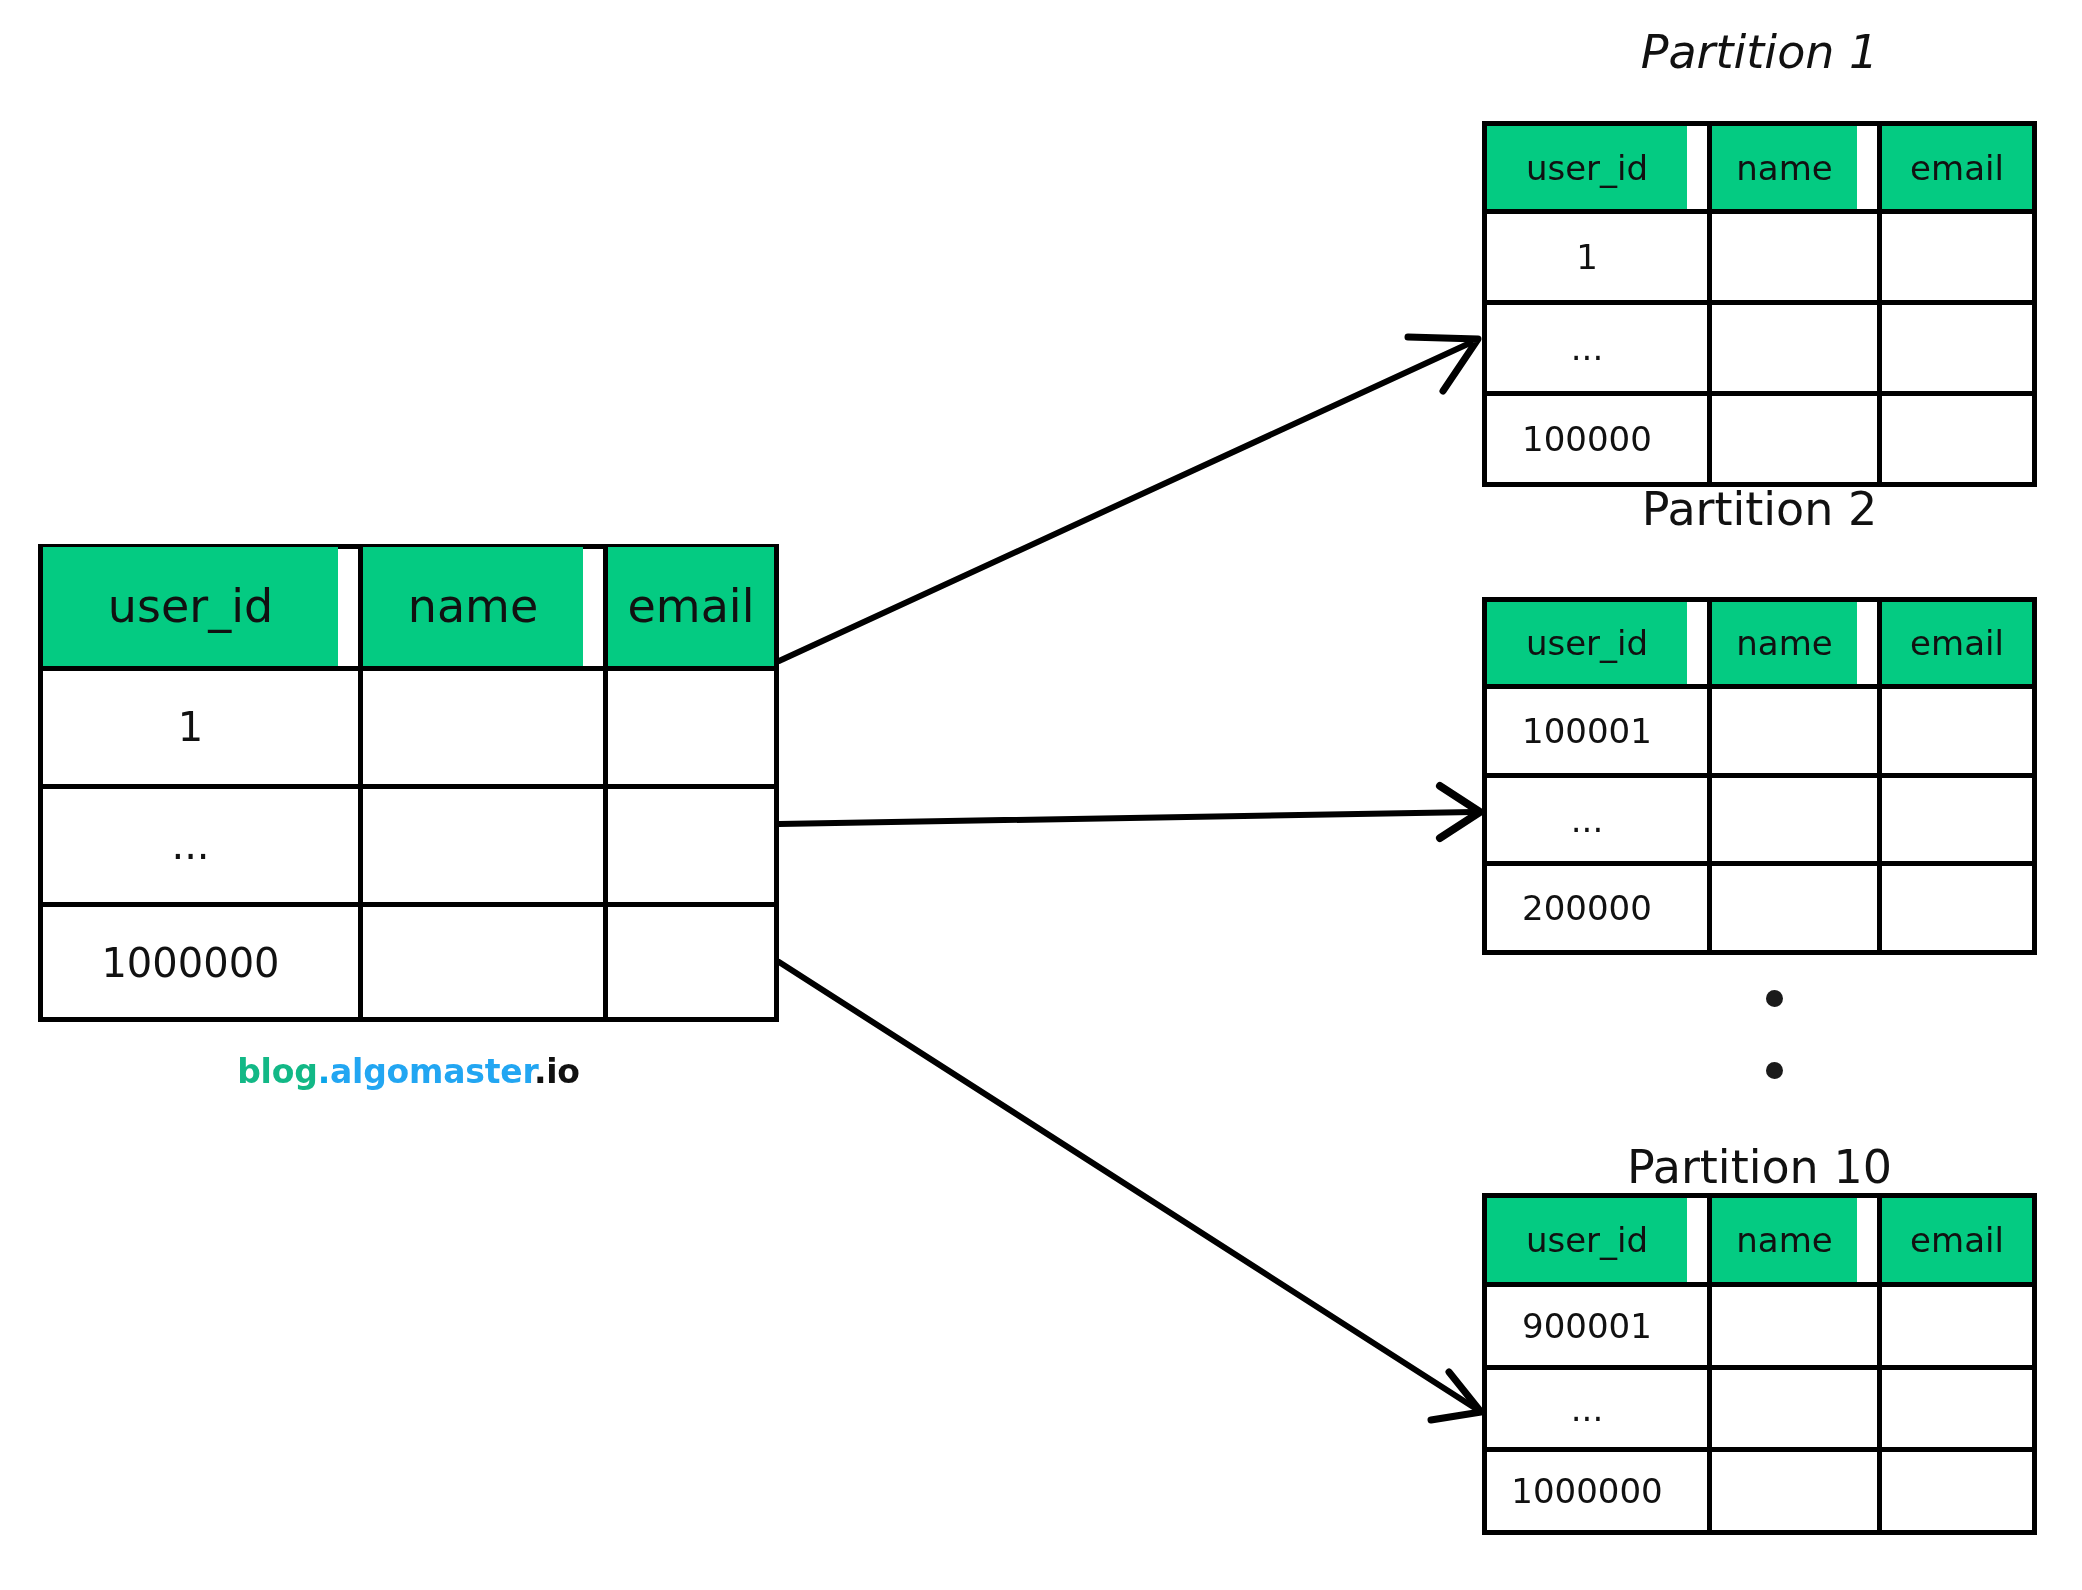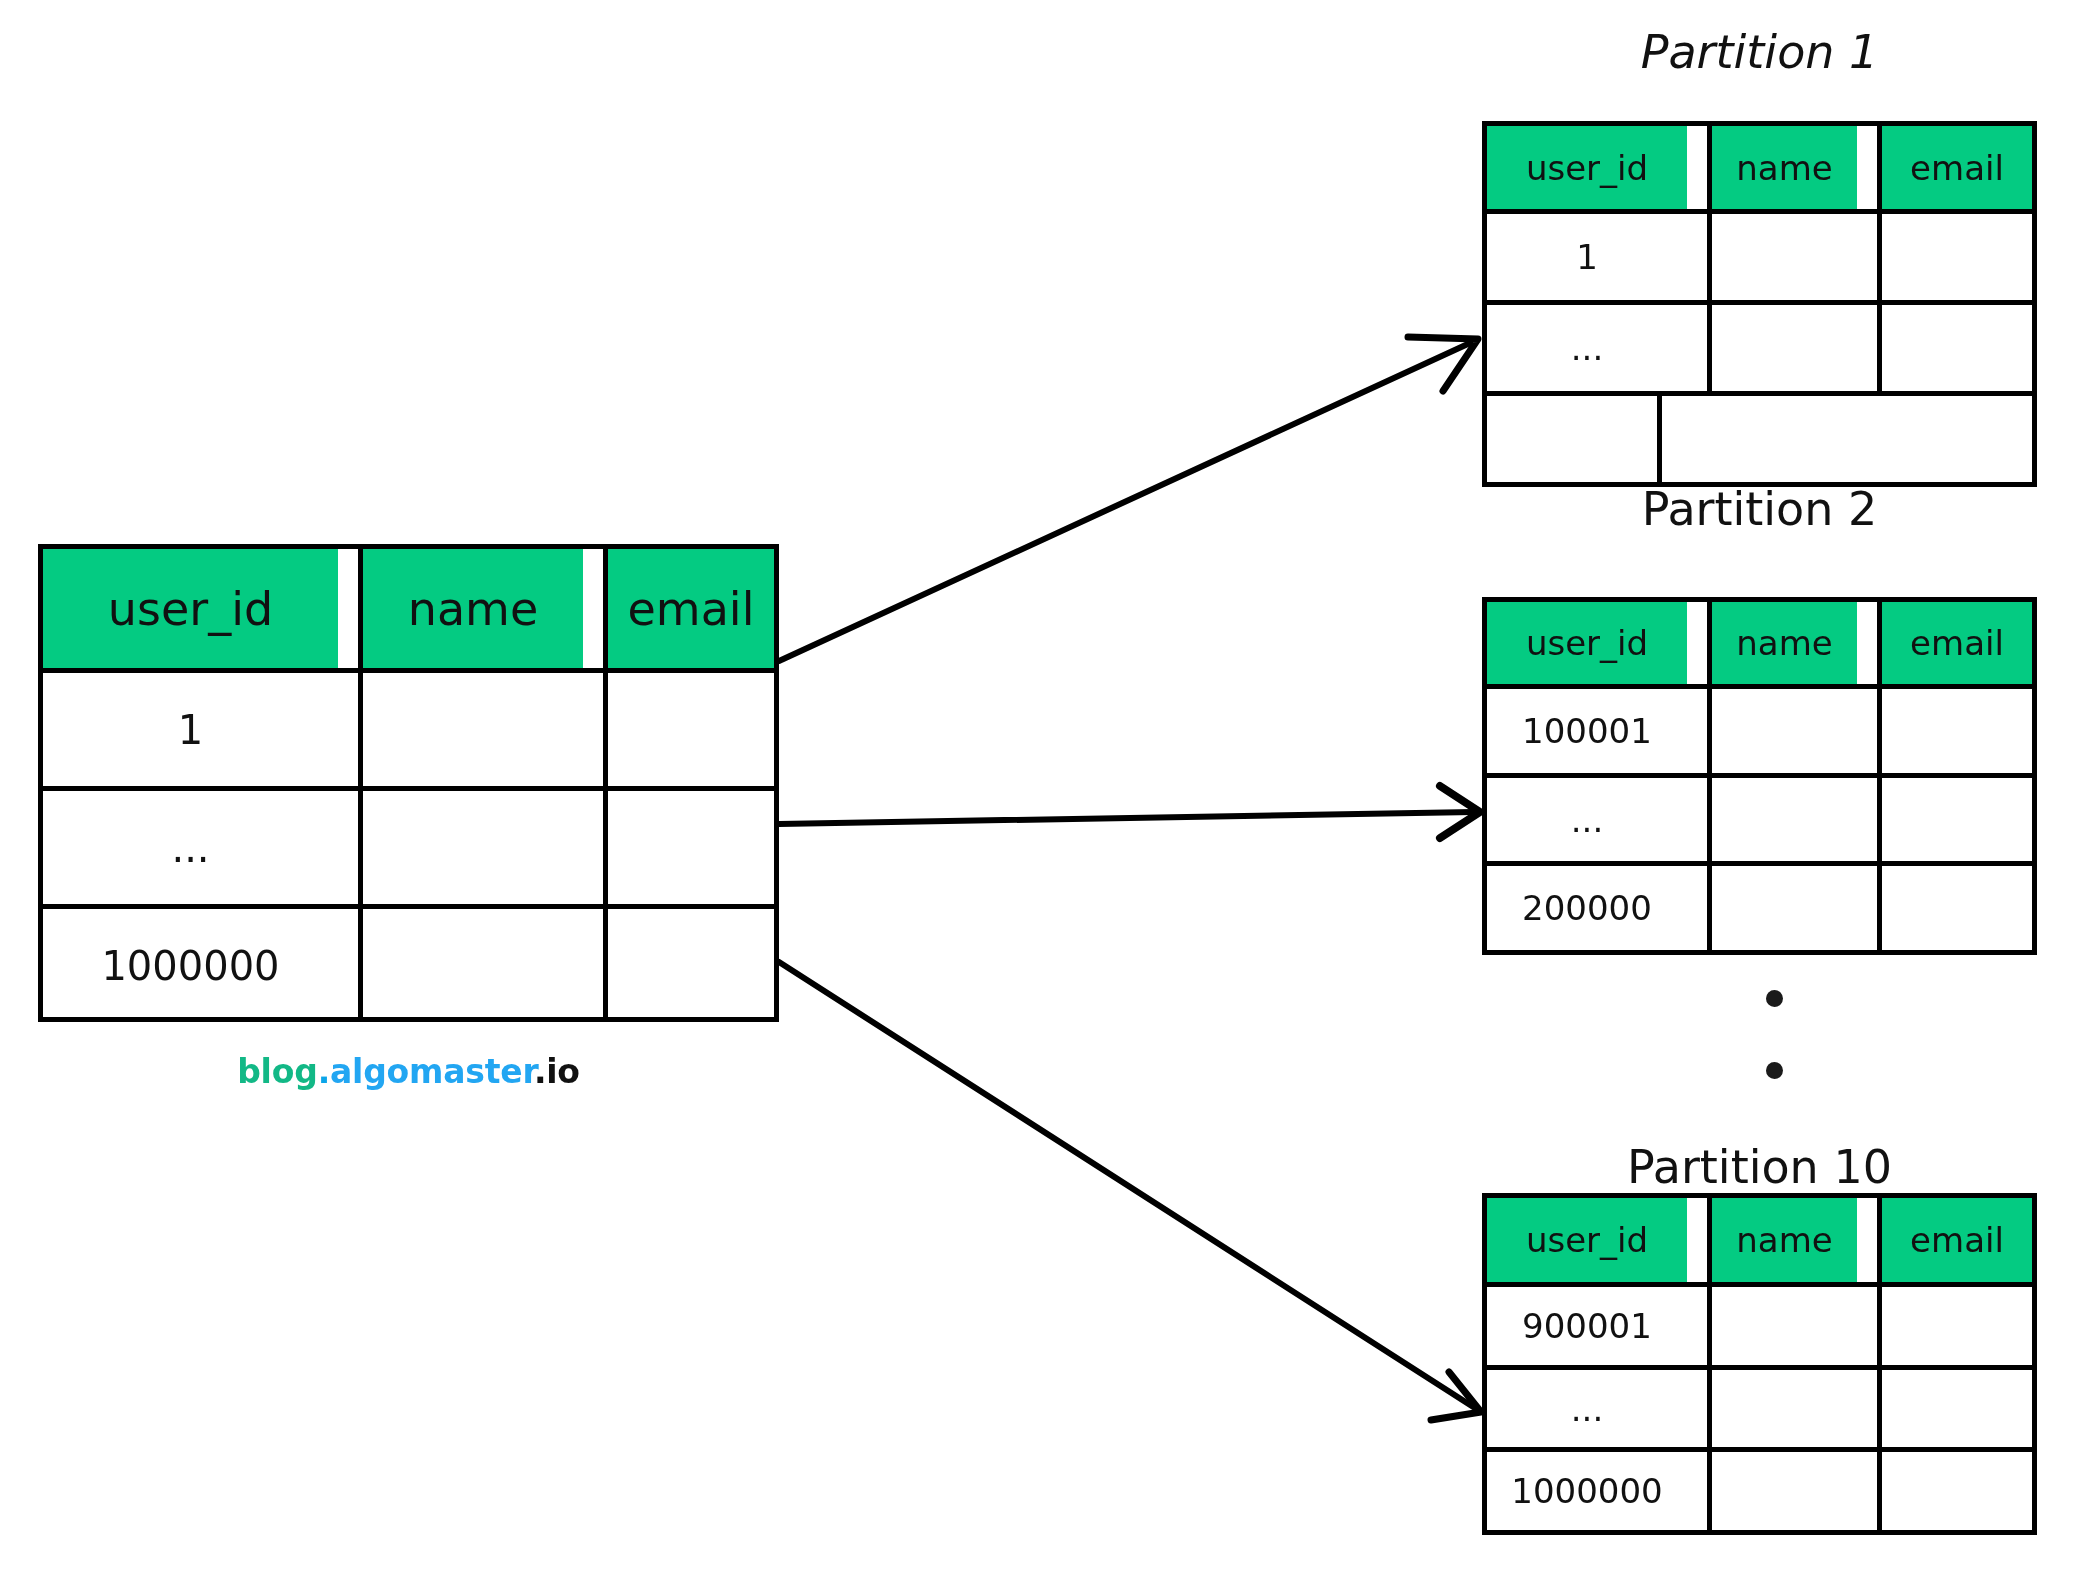--- a/index.html
+++ b/index.html
@@ -19,20 +19,21 @@
   }
 
   
   .tbl {
     position: absolute;
     box-sizing: border-box;
     border: 5px solid #000000;
     background: #ffffff;
     display: flex;
     flex-direction: column;
+    justify-content: center;
   }
   .trow {
     display: flex;
     flex: 1 1 auto;
     box-sizing: border-box;
   }
   .trow + .trow {
     border-top: 5px solid #000000;
   }
   .tcell {
@@ -192,20 +193,21 @@
       <div class="tcell c1">1</div>
       <div class="tcell c2"></div>
       <div class="tcell c3"></div>
     </div>
     <div class="trow">
       <div class="tcell c1">...</div>
       <div class="tcell c2"></div>
       <div class="tcell c3"></div>
     </div>
     <div class="trow">
+      <div class="tcell c1">100000</div>
       <div class="tcell c2"></div>
       <div class="tcell c3"></div>
     </div>
   </div>
 
   <div class="ptitle" id="p2-title">Partition 2</div>
   <div class="tbl ptbl" id="p2-table">
     <div class="trow hdr">
       <div class="tcell c1">user_id</div>
       <div class="tcell c2">name</div>

